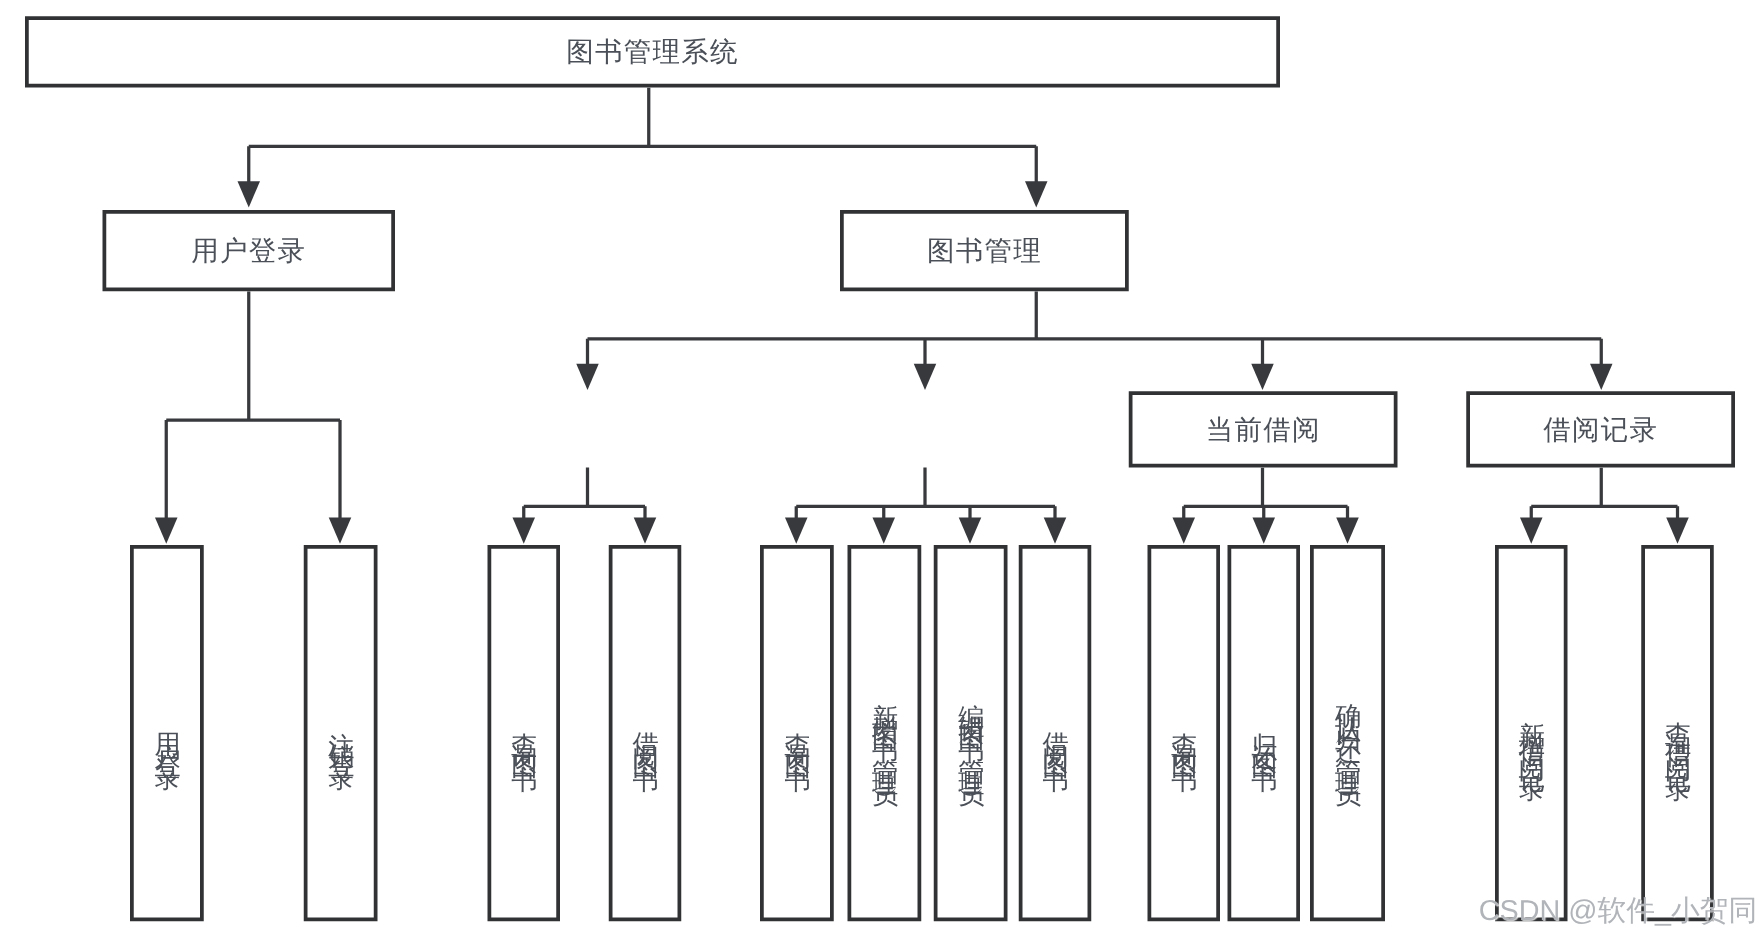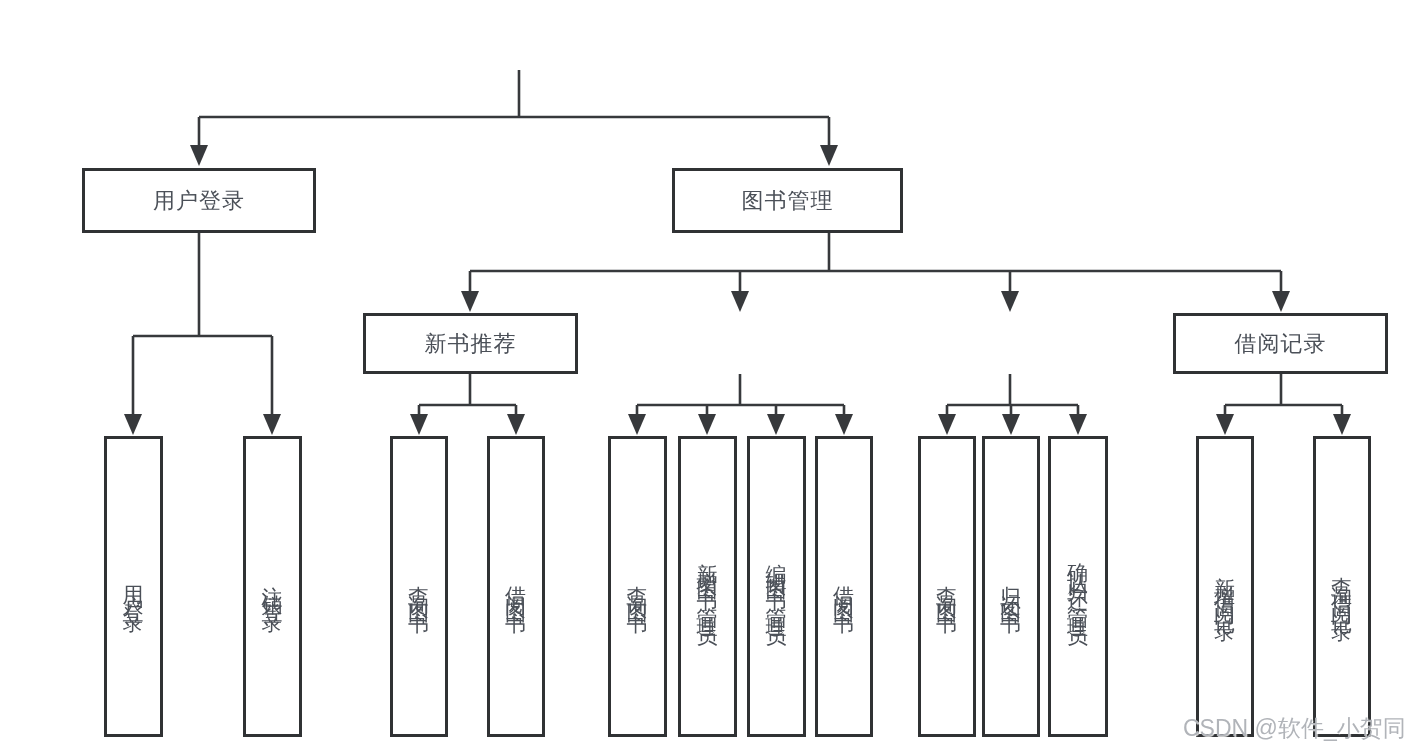--- a/index.html
+++ b/index.html
@@ -104,30 +104,33 @@
       <polygon points="1002,414 1020,414 1011,435"></polygon>
       <polygon points="1069,414 1087,414 1078,435"></polygon>
     </g>
     <g>
       <path d="M1281 374 V405 M1225 405 H1342 M1225 405 V415 M1342 405 V415"></path>
       <polygon points="1216,414 1234,414 1225,435"></polygon>
       <polygon points="1333,414 1351,414 1342,435"></polygon>
     </g>
   </svg>
 
+  <div class="node" style="left:20px;top:13px;width:1004px;height:57px">
+    <span class="h-label">图书管理系统</span>
+  </div>
 
   <div class="node" style="left:82px;top:168px;width:234px;height:65px">
     <span class="h-label">用户登录</span>
   </div>
   <div class="node" style="left:672px;top:168px;width:231px;height:65px">
     <span class="h-label">图书管理</span>
   </div>
 
-  <div class="node" style="left:363px;top:313px;width:215px;height:61px">
-    <span class="h-label">新书推荐</span>
+  <div class="node" style="left:903px;top:313px;width:215px;height:61px">
+    <span class="h-label">当前借阅</span>
   </div>
   <div class="node" style="left:1173px;top:313px;width:215px;height:61px">
     <span class="h-label">借阅记录</span>
   </div>
 
   <div class="node leaf" style="left:104px;top:436px;width:59px;height:301px">
     <span class="v-label">用户登录</span>
   </div>
   <div class="node leaf" style="left:243px;top:436px;width:59px;height:301px">
     <span class="v-label">注销登录</span>

